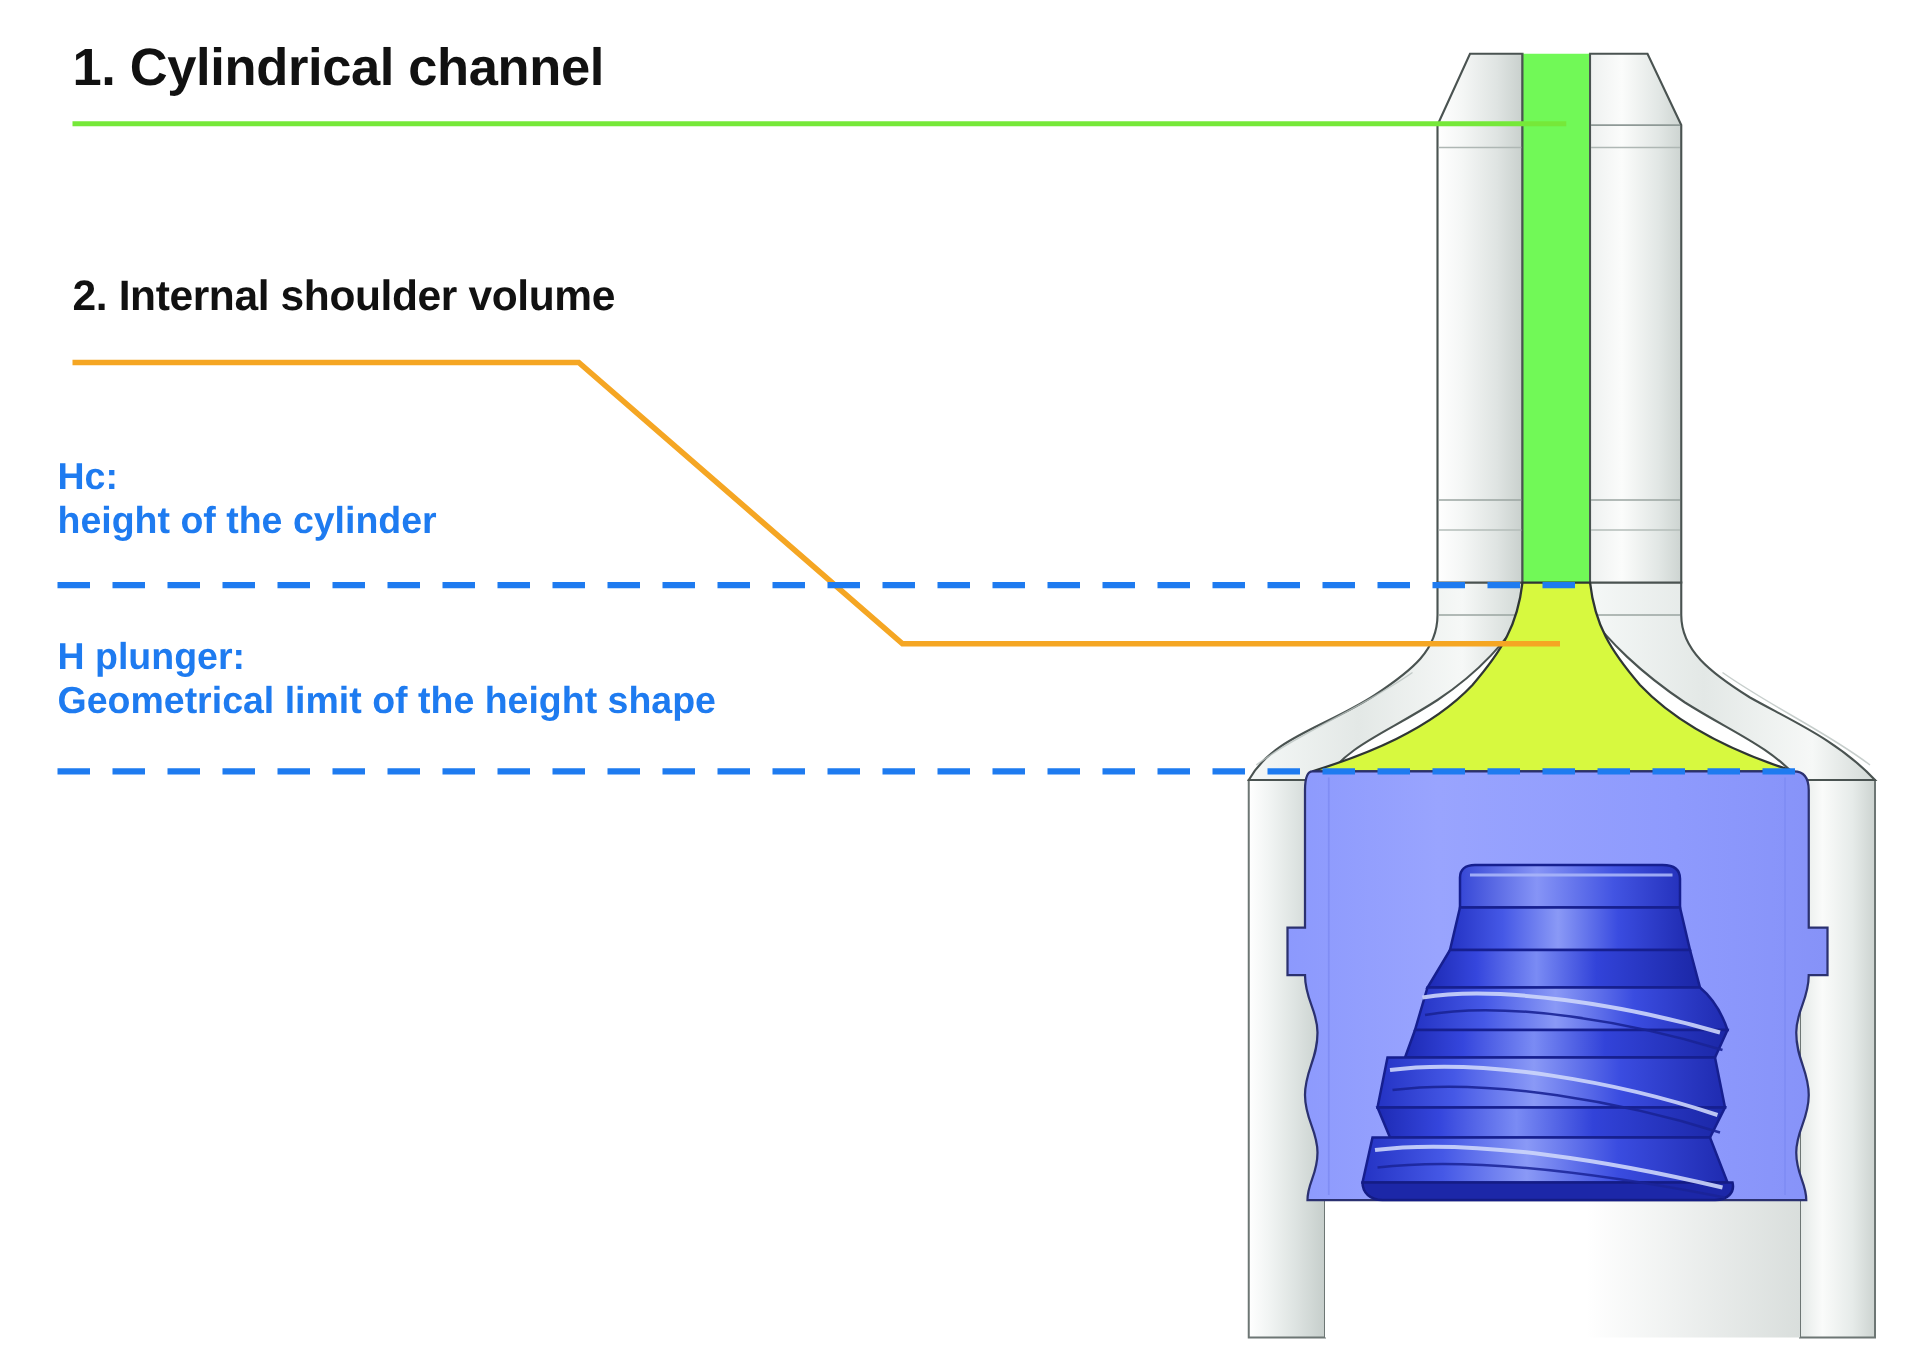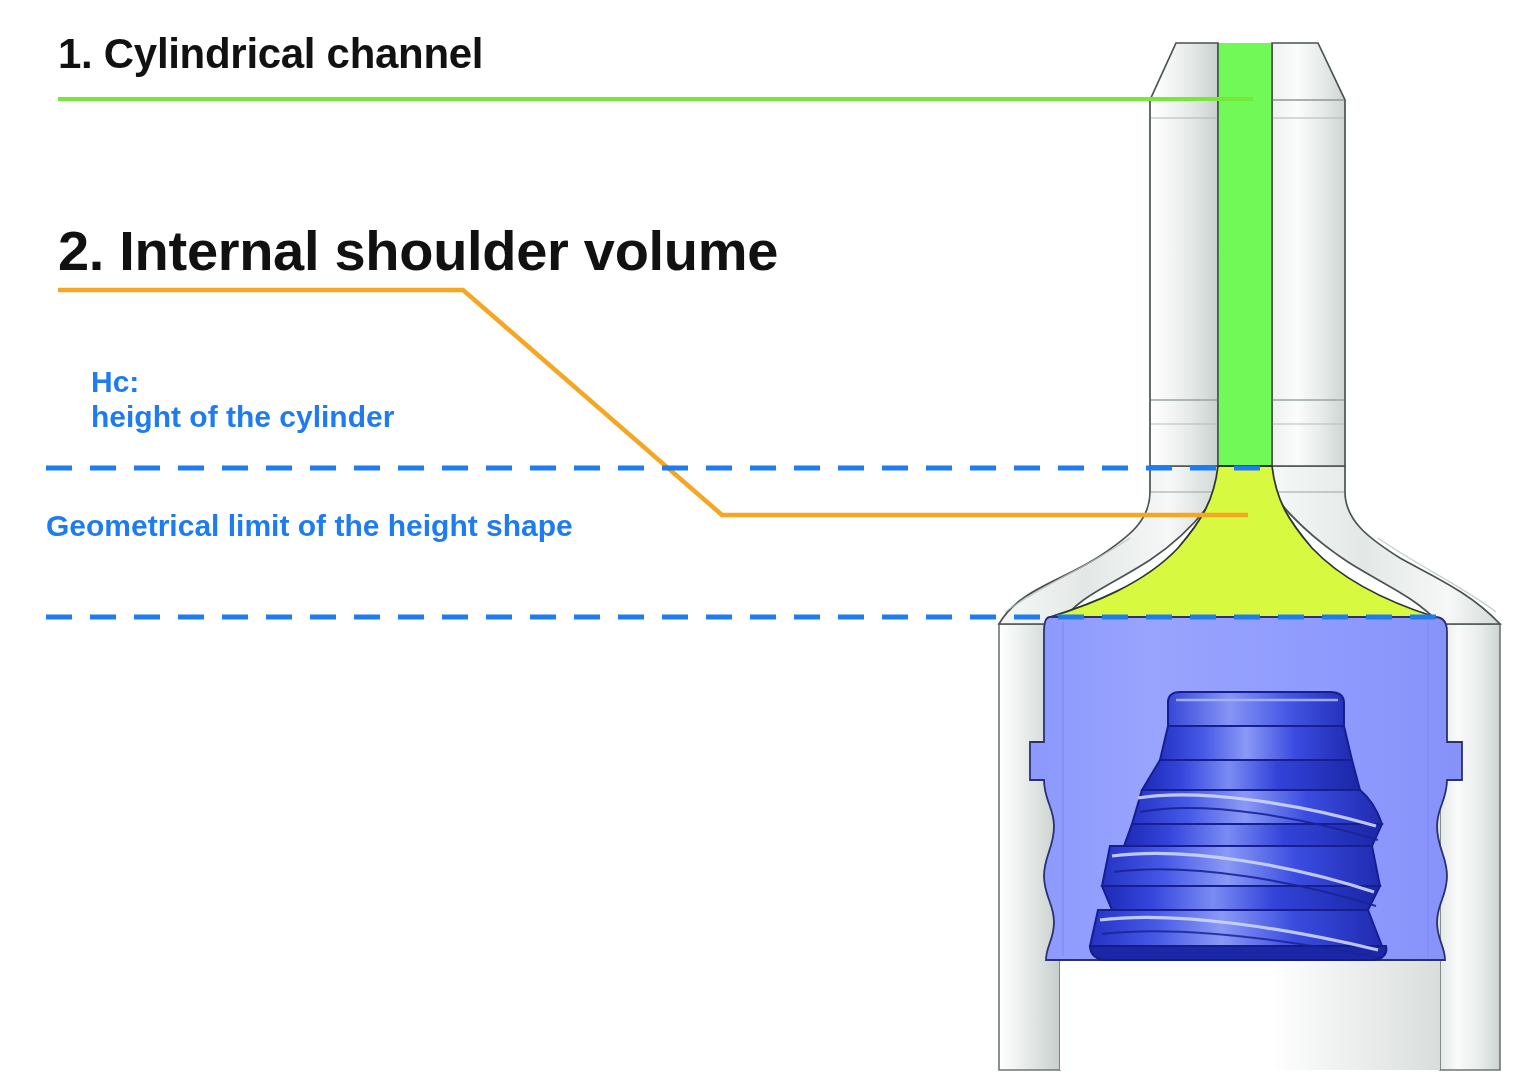--- a/index.html
+++ b/index.html
@@ -5,25 +5,25 @@
   html,body{margin:0;padding:0;background:#ffffff;}
   body{width:1536px;height:1088px;position:relative;overflow:hidden;
        font-family:"Liberation Sans","DejaVu Sans",sans-serif;}
 
   #stage{position:absolute;left:0;top:0;width:1424px;height:1088px;}
 
   .lbl{position:absolute;white-space:nowrap;}
 
   #h1-title{left:58px;top:30px;font-size:42px;font-weight:bold;color:#111111;
             letter-spacing:-0.3px;}
-  #h2-title{left:58px;top:218px;font-size:56px;font-weight:bold;color:#111111;
+  #h2-title{left:58px;top:218px;font-size:34px;font-weight:bold;color:#111111;
             letter-spacing:-0.3px;}
 
   .blk{position:absolute;color:#1E7BF0;}
-  #hc-block{left:46px;top:364px;margin-left:45px;}
+  #hc-block{left:46px;top:364px;}
   #hp-block{left:46px;top:508px;}
   .blk .term{font-size:30px;font-weight:bold;line-height:1.18;}
   .blk .desc{font-size:30px;font-weight:bold;line-height:1.18;}
 
   #art{position:absolute;left:0;top:0;width:1536px;height:1088px;
        pointer-events:none;}
   #overlay{position:absolute;left:0;top:0;width:1536px;height:1088px;}
 </style>
 </head>
 <body>
@@ -226,16 +226,17 @@
   <div class="lbl" id="h1-title">1. Cylindrical channel</div>
 
   <div class="lbl" id="h2-title">2. Internal shoulder volume</div>
 
   <div class="blk" id="hc-block">
     <div class="term">Hc:</div>
     <div class="desc">height of the cylinder</div>
   </div>
 
   <div class="blk" id="hp-block">
+    <div class="term">H plunger:</div>
     <div class="desc">Geometrical limit of the height shape</div>
   </div>
 
 </div>
 
 </body></html>

